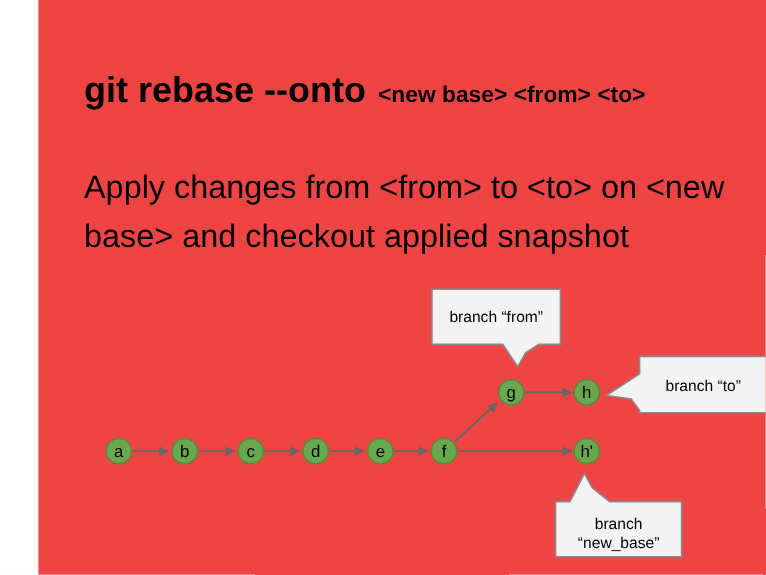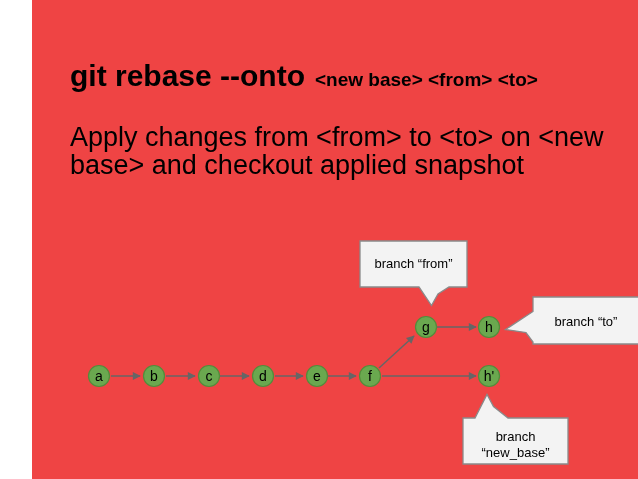--- a/index.html
+++ b/index.html
@@ -28,25 +28,25 @@
     white-space: nowrap;
   }
   .title-args {
     font-size: 19px;
     font-weight: bold;
     margin-left: 10px;
   }
   .description {
     position: absolute;
     left: 38px;
-    top: 123px;
+    top: 136px;
     width: 550px;
     margin: 0;
     font-size: 27px;
-    line-height: 28px;
+    line-height: 41px;
     font-weight: normal;
     color: #000000;
   }
   .diagram {
     position: absolute;
     left: 0;
     top: 0;
   }
   .arrow {
     stroke: #666666;

